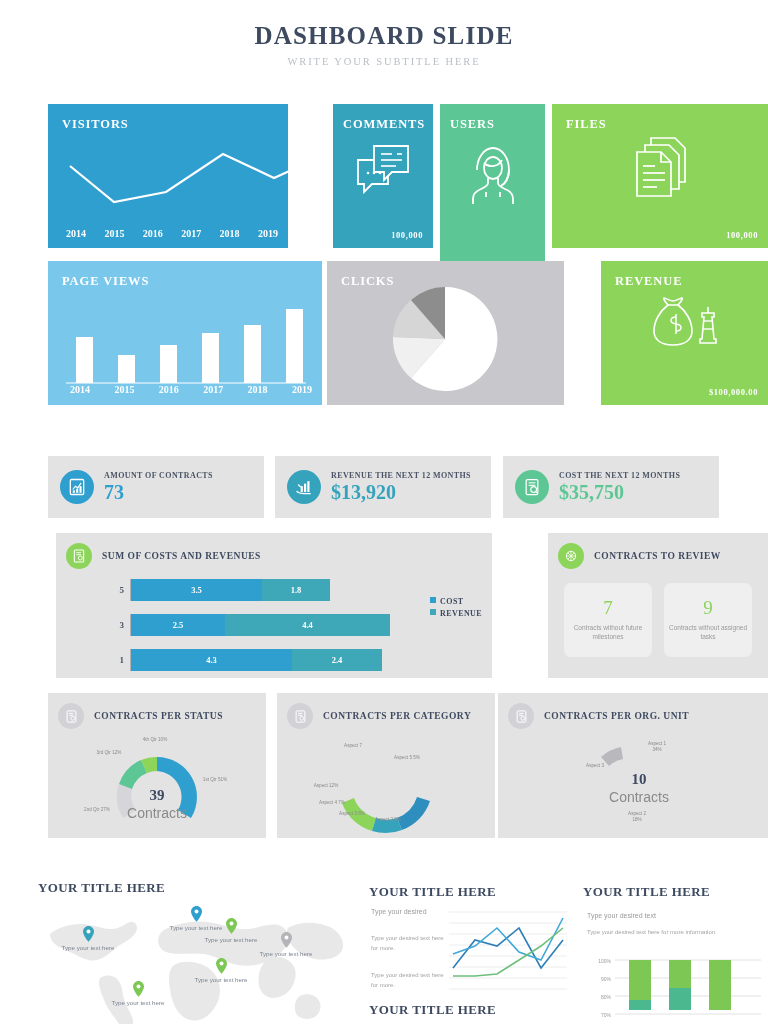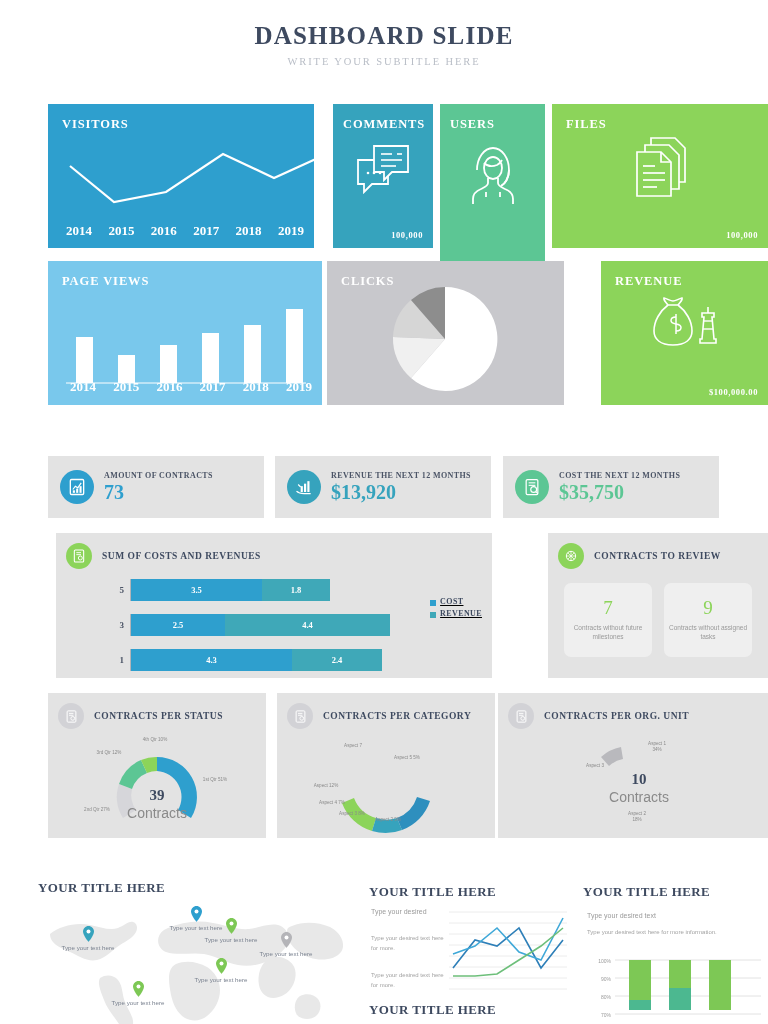--- a/index.html
+++ b/index.html
@@ -32,26 +32,26 @@
     font-size: 12.5px; letter-spacing: 0.9px;
   }
   .card-value {
     font-family: "Liberation Serif", serif;
     font-weight: bold; color: #ffffff;
     font-size: 8.5px; letter-spacing: 0.6px;
     position: absolute; right: 10px; bottom: 8px;
   }
   .yearlbl {
     font-family: "Liberation Serif", serif;
-    font-weight: bold; color: #ffffff; font-size: 13px;
+    font-weight: bold; color: #ffffff; font-size: 10px;
   }
 
   
   .row1 { position: absolute; left: 48px; top: 104px; }
-  .c-visitors { position:absolute; left:0; top:0; width:266px; height:144px; background:#2e9fce; }
+  .c-visitors { position:absolute; left:0; top:0; width:240px; height:144px; background:#2e9fce; }
   .c-comments { position:absolute; left:285px; top:0; width:100px; height:144px; background:#36a3bd; }
   .c-users    { position:absolute; left:392px; top:0; width:105px; height:176px; background:#5cc694; }
   .c-files    { position:absolute; left:504px; top:0; width:216px; height:144px; background:#8cd45a; }
   .c-visitors .card-title, .c-comments .card-title,
   .c-users .card-title, .c-files .card-title { position:absolute; left:14px; top:13px; }
   .c-comments .card-title, .c-users .card-title { left:10px; }
 
   .icon-wrap { position:absolute; left:0; right:0; top:38px; display:flex; justify-content:center; }
   .files-icon-wrap { top:30px; }
 
@@ -99,21 +99,21 @@
 
   .bars { position:absolute; left:56px; top:46px; width:330px; }
   .barrow { display:flex; align-items:center; height:22px; margin-bottom:13px; }
   .barlbl { font-family:"Liberation Serif",serif; font-weight:bold;
     color:#4b5466; font-size:9px; width:12px; text-align:right; margin-right:6px; }
   .barline { border-left:1px solid #b4b4b8; height:22px; display:flex; }
   .seg { height:22px; display:flex; align-items:center; justify-content:center;
     color:#fff; font-family:"Liberation Serif",serif; font-weight:bold; font-size:8.5px; }
 
   .legend { position:absolute; right:10px; top:64px; }
-  .legend-item { display:flex; align-items:flex-end; margin-bottom:3px;text-decoration:underline; }
+  .legend-item { display:flex; align-items:flex-start; margin-bottom:3px; }
   .legend-sw { width:6px; height:6px; margin-right:4px; }
   .legend-tx { font-family:"Liberation Serif",serif; font-weight:bold;
     color:#3e4a60; font-size:8px; letter-spacing:0.4px; }
 
   .minicards { position:absolute; left:16px; top:50px; display:flex; gap:12px; }
   .minicard { width:88px; height:74px; background:#efefef; border-radius:7px;
     display:flex; flex-direction:column; align-items:center; justify-content:center; }
   .minicard .n { font-family:"Liberation Serif",serif; font-size:19px;
     color:#8cd45a; line-height:1; }
   .minicard .t { font-size:6.5px; color:#9a9a9a; text-align:center;

